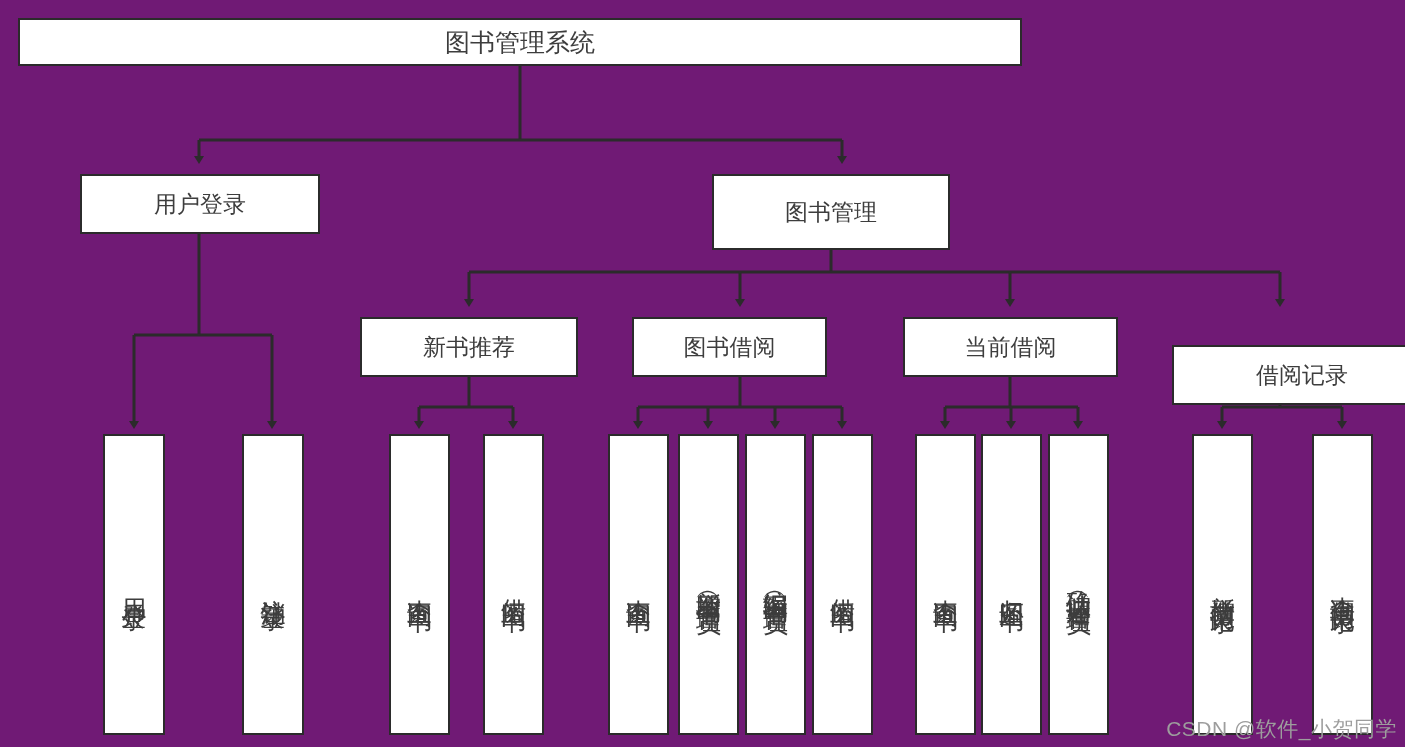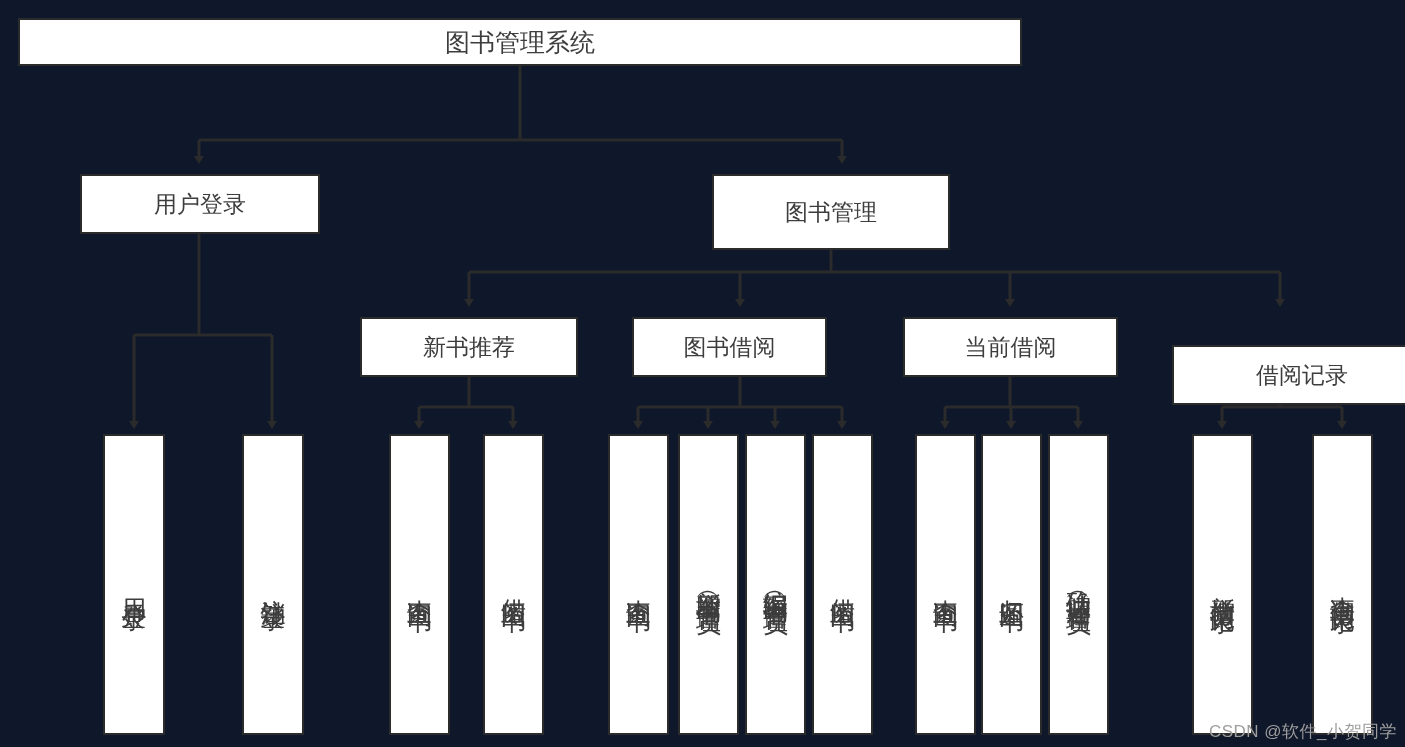--- a/index.html
+++ b/index.html
@@ -7,21 +7,21 @@
     padding: 0;
     background: #ffffff;
   }
   body {
     font-family: "Liberation Sans", "DejaVu Sans", sans-serif;
   }
   #canvas {
     position: relative;
     width: 1405px;
     height: 747px;
-    background: #0f172a;
+    background: #701a75;
     overflow: hidden;
   }
   #edges {
     position: absolute;
     left: 0;
     top: 0;
     width: 1405px;
     height: 747px;
     pointer-events: none;
   }
@@ -58,21 +58,21 @@
     font-size: 25px;
     letter-spacing: 3px;
     line-height: 1;
     white-space: nowrap;
     max-height: 100%;
   }
   #watermark {
     position: absolute;
     right: 8px;
     bottom: 4px;
-    font-size: 17px;
+    font-size: 21px;
     color: #9d9d9d;
     letter-spacing: 0.5px;
     z-index: 5;
     white-space: nowrap;
   }
 </style>
 </head>
 <body>
 
 <div id="canvas">

